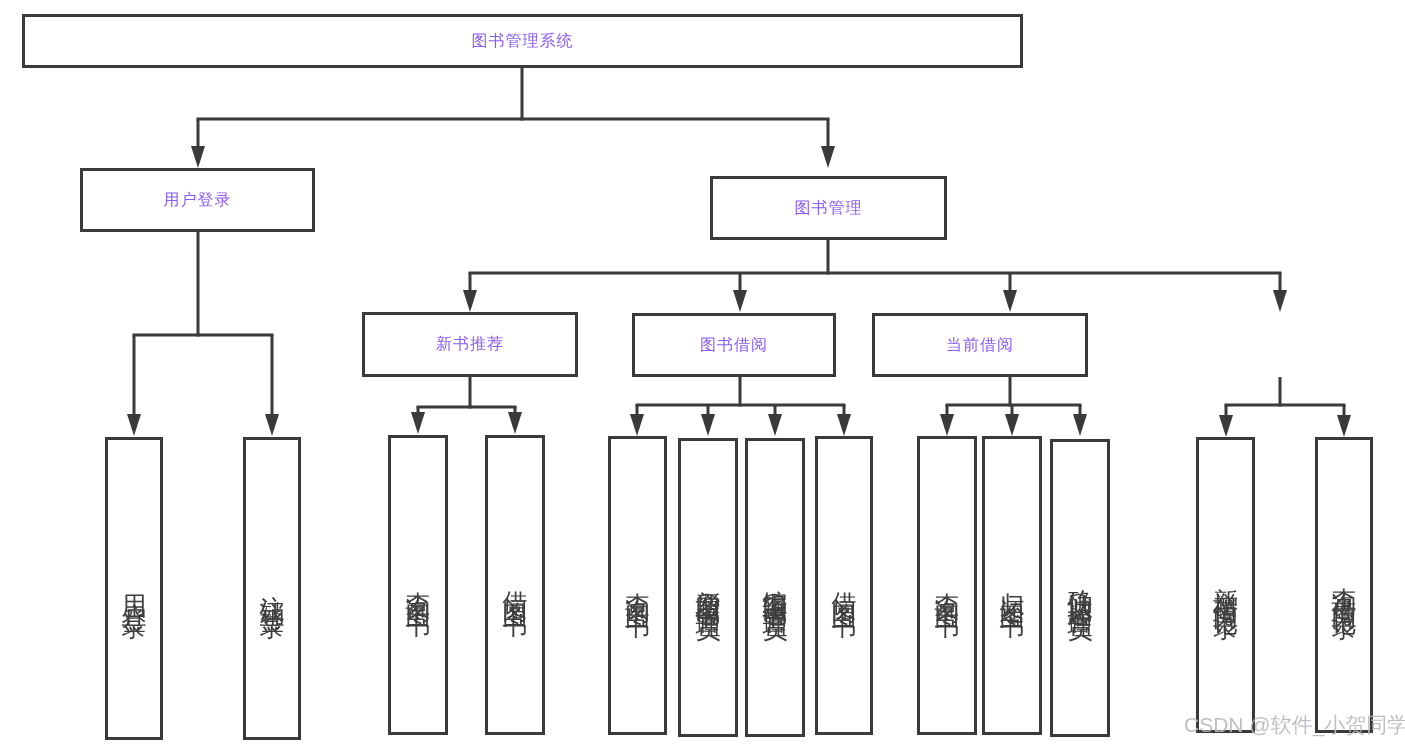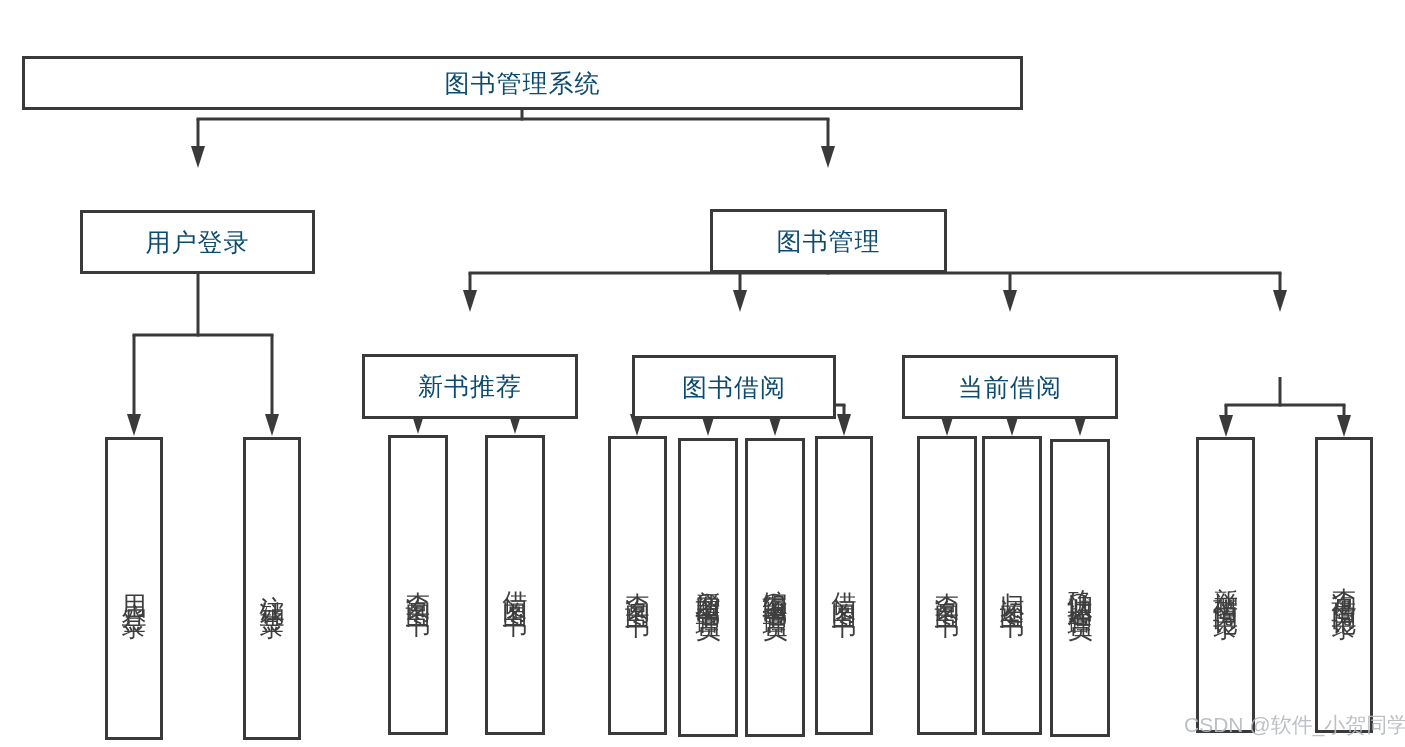--- a/index.html
+++ b/index.html
@@ -6,21 +6,21 @@
   .stage {
     position:relative; width:1405px; height:747px; background:#ffffff;
     font-family:"Liberation Sans","DejaVu Sans",sans-serif;
     color:#3e3e3e; overflow:hidden;
   }
   .wires { position:absolute; left:0; top:0; z-index:0; }
   .hbox {
     position:absolute; z-index:1; box-sizing:border-box;
     border:3px solid #3a3a3a; background:#ffffff;
     display:flex; align-items:center; justify-content:center;
-    font-size:25px; letter-spacing:1px; color:#0c4a6e;margin-top:42px;
+    font-size:16px; letter-spacing:1px; color:#8b5cf6;
   }
   .vbox {
     position:absolute; z-index:1; box-sizing:border-box;
     border:3px solid #3a3a3a; background:#ffffff;
     writing-mode:vertical-rl; text-orientation:mixed;
     display:flex; align-items:center; justify-content:center;
     font-size:25px; color:#3e3e3e; line-height:1;
   }
   .ls-wide  { letter-spacing:7px; }
   .ls-med   { letter-spacing:6px; }
@@ -97,25 +97,25 @@
       <polygon points="1005,414 1019,414 1012,436"></polygon>
       <polygon points="1073,414 1087,414 1080,436"></polygon>
       <polygon points="1219,415 1233,415 1226,437"></polygon>
       <polygon points="1337,415 1351,415 1344,437"></polygon>
     </g>
   </svg>
 
   <div class="hbox" style="left:22px; top:14px; width:1001px; height:54px;">图书管理系统</div>
 
   <div class="hbox" style="left:80px; top:168px; width:235px; height:64px;">用户登录</div>
-  <div class="hbox" style="left:710px; top:167px; width:237px; height:64px;">图书管理</div>
+  <div class="hbox" style="left:710px; top:176px; width:237px; height:64px;">图书管理</div>
 
   <div class="hbox" style="left:362px; top:312px; width:216px; height:65px;">新书推荐</div>
   <div class="hbox" style="left:632px; top:313px; width:204px; height:64px;">图书借阅</div>
-  <div class="hbox" style="left:902px; top:313px; width:216px; height:64px;">当前借阅</div>
+  <div class="hbox" style="left:872px; top:313px; width:216px; height:64px;">当前借阅</div>
 
   <div class="vbox ls-wide" style="left:105px; top:437px; width:58px; height:303px;">用户登录</div>
   <div class="vbox ls-wide" style="left:243px; top:437px; width:58px; height:303px;">注销登录</div>
 
   <div class="vbox ls-wide" style="left:388px; top:435px; width:60px; height:300px;">查询图书</div>
   <div class="vbox ls-wide" style="left:485px; top:435px; width:60px; height:300px;">借阅图书</div>
 
   <div class="vbox ls-wide" style="left:608px; top:436px; width:59px; height:299px;">查询图书</div>
   <div class="vbox ls-tight" style="left:678px; top:438px; width:60px; height:299px;">新增图书（管理员）</div>
   <div class="vbox ls-tight" style="left:745px; top:438px; width:60px; height:299px;">编辑图书（管理员）</div>

